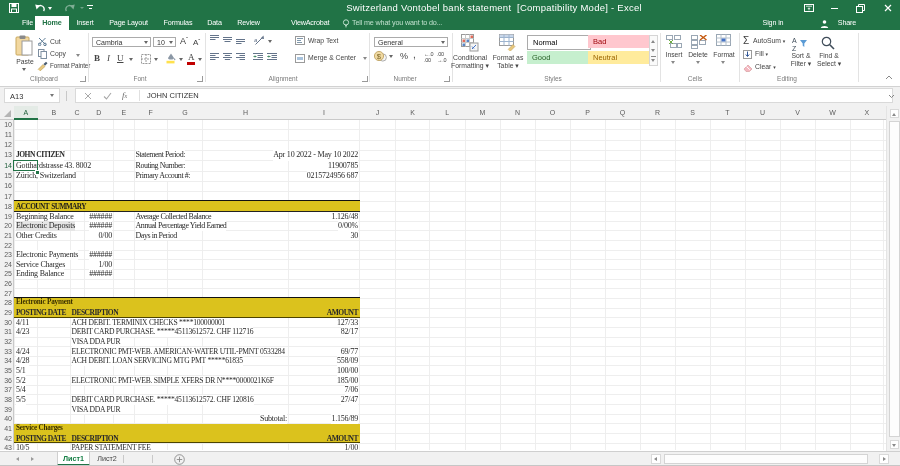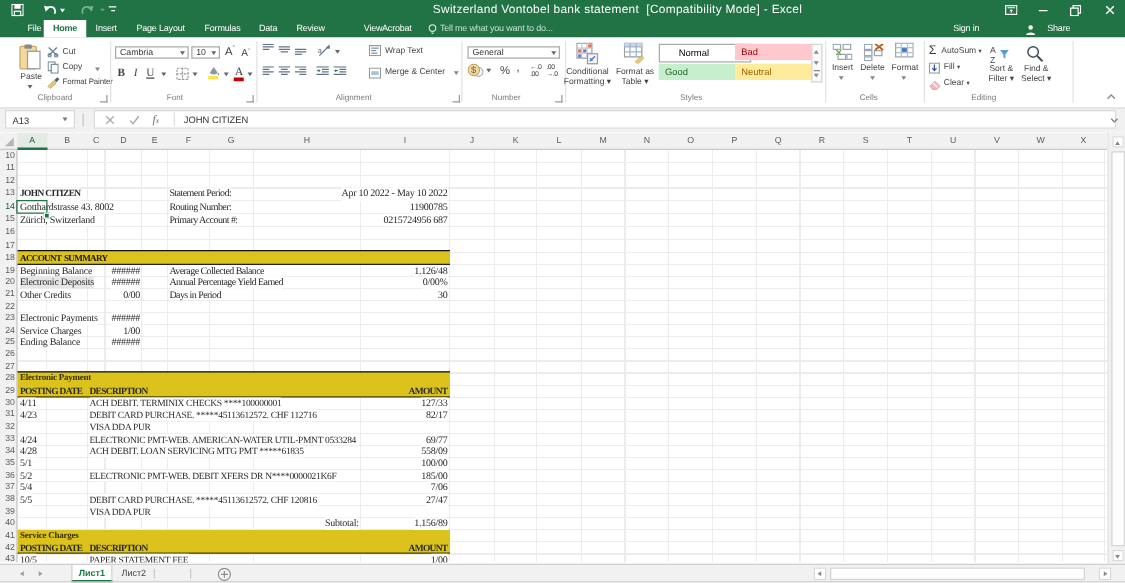--- a/index.html
+++ b/index.html
@@ -219,21 +219,21 @@
       <path d="M11 15 L15 11 M11 12.5 L13 14.5" stroke="#4472c4" stroke-width="1"></path>
     </svg>
     <div class="rtext" style="left:448px;top:24px;width:44px;text-align:center;line-height:8px;white-space:nowrap;">Conditional<br>Formatting ▾</div>
     <svg class="ab" style="left:499px;top:4px" width="18" height="17" viewBox="0 0 18 17">
       <rect x="0.5" y="0.5" width="14" height="11" fill="#fff" stroke="#9a9a9a"></rect>
       <rect x="0.5" y="0.5" width="14" height="3" fill="#c9d7ea"></rect>
       <path d="M0.5 3.5 L14.5 3.5 M0.5 7.5 L14.5 7.5 M5 0.5 L5 11.5 M10 0.5 L10 11.5" stroke="#9db4cf"></path>
       <path d="M9 15.5 L14 10.5 L16 12.5 L11 17.5" fill="#e8c87e" stroke="#b99b55" stroke-width="0.5"></path>
     </svg>
     <div class="rtext" style="left:490px;top:24px;width:36px;text-align:center;line-height:8px;">Format as<br>Table ▾</div>
-    <div class="ab" style="left:527px;top:5px;width:57px;height:13px;background:#fff;border:1px solid #ababab;font-size:7.5px;line-height:13px;padding-left:15px;color:#000;">Normal</div>
+    <div class="ab" style="left:527px;top:5px;width:57px;height:13px;background:#fff;border:1px solid #ababab;font-size:7.5px;line-height:13px;padding-left:5px;color:#000;">Normal</div>
     <div class="ab" style="left:588px;top:5px;width:57px;height:13px;background:#ffc7ce;font-size:7.5px;line-height:13px;padding-left:5px;color:#9c0006;">Bad</div>
     <div class="ab" style="left:527px;top:21px;width:57px;height:13px;background:#c6efce;font-size:7.5px;line-height:13px;padding-left:5px;color:#276127;">Good</div>
     <div class="ab" style="left:588px;top:21px;width:57px;height:13px;background:#ffeb9c;font-size:7.5px;line-height:13px;padding-left:5px;color:#9c6500;">Neutral</div>
     <div class="ab" style="left:649px;top:5px;width:7px;height:29px;border:1px solid #d5d5d5;background:#fafafa;">
       <div class="dd" style="left:1px;top:4px;border-top:none;border-bottom:3px solid #888;border-left:2.5px solid transparent;border-right:2.5px solid transparent;"></div>
       <div class="dd" style="left:1px;top:13px;border-top-color:#888;"></div>
       <div class="ab" style="left:1px;top:20px;width:5px;height:1px;background:#888"></div>
       <div class="dd" style="left:1px;top:23px;border-top-color:#888;"></div>
     </div>
     <div class="glabel" style="left:530px;width:46px;">Styles</div>
@@ -488,21 +488,21 @@
 <div class="cell" style="left:71.5px;top:231.0px;height:9.65px;line-height:9.65px;font-size:7.6px;letter-spacing:-0.25px;background:#fff;">VISA DDA PUR</div>
 <div class="cell" style="left:16px;top:240.65px;height:9.65px;line-height:9.65px;font-size:8px;letter-spacing:-0.2px;background:#fff;">4/24</div>
 <div class="cell" style="left:71.5px;top:240.65px;height:9.65px;line-height:9.65px;font-size:7.6px;letter-spacing:-0.25px;background:#fff;">ELECTRONIC PMT-WEB. AMERICAN-WATER UTIL-PMNT 0533284</div>
 <div class="cell" style="right:528px;top:240.65px;height:9.65px;line-height:9.65px;font-size:8px;letter-spacing:-0.2px;background:#fff;">69/77</div>
 <div class="cell" style="left:16px;top:250.3px;height:9.65px;line-height:9.65px;font-size:8px;letter-spacing:-0.2px;background:#fff;">4/28</div>
 <div class="cell" style="left:71.5px;top:250.3px;height:9.65px;line-height:9.65px;font-size:7.6px;letter-spacing:-0.25px;background:#fff;">ACH DEBIT. LOAN SERVICING MTG PMT *****61835</div>
 <div class="cell" style="right:528px;top:250.3px;height:9.65px;line-height:9.65px;font-size:8px;letter-spacing:-0.2px;background:#fff;">558/09</div>
 <div class="cell" style="left:16px;top:259.95px;height:9.65px;line-height:9.65px;font-size:8px;letter-spacing:-0.2px;background:#fff;">5/1</div>
 <div class="cell" style="right:528px;top:259.95px;height:9.65px;line-height:9.65px;font-size:8px;letter-spacing:-0.2px;background:#fff;">100/00</div>
 <div class="cell" style="left:16px;top:269.6px;height:9.65px;line-height:9.65px;font-size:8px;letter-spacing:-0.2px;background:#fff;">5/2</div>
-<div class="cell" style="left:71.5px;top:269.6px;height:9.65px;line-height:9.65px;font-size:7.6px;letter-spacing:-0.25px;background:#fff;">ELECTRONIC PMT-WEB. DEBIT XFERS DR N****0000021K6F</div>
+<div class="cell" style="left:71.5px;top:269.6px;height:9.65px;line-height:9.65px;font-size:7.6px;letter-spacing:-0.25px;background:#fff;">ELECTRONIC PMT-WEB. SIMPLE XFERS DR N****0000021K6F</div>
 <div class="cell" style="right:528px;top:269.6px;height:9.65px;line-height:9.65px;font-size:8px;letter-spacing:-0.2px;background:#fff;">185/00</div>
 <div class="cell" style="left:16px;top:279.25px;height:9.65px;line-height:9.65px;font-size:8px;letter-spacing:-0.2px;background:#fff;">5/4</div>
 <div class="cell" style="right:528px;top:279.25px;height:9.65px;line-height:9.65px;font-size:8px;letter-spacing:-0.2px;background:#fff;">7/06</div>
 <div class="cell" style="left:16px;top:288.9px;height:9.65px;line-height:9.65px;font-size:8px;letter-spacing:-0.2px;background:#fff;">5/5</div>
 <div class="cell" style="left:71.5px;top:288.9px;height:9.65px;line-height:9.65px;font-size:7.6px;letter-spacing:-0.25px;background:#fff;">DEBIT CARD PURCHASE. *****45113612572. CHF 120816</div>
 <div class="cell" style="right:528px;top:288.9px;height:9.65px;line-height:9.65px;font-size:8px;letter-spacing:-0.2px;background:#fff;">27/47</div>
 <div class="cell" style="left:71.5px;top:298.55px;height:9.65px;line-height:9.65px;font-size:7.6px;letter-spacing:-0.25px;background:#fff;">VISA DDA PUR</div>
 <div class="cell" style="right:599px;top:308.2px;height:9.65px;line-height:9.65px;font-size:8px;letter-spacing:-0.2px;background:#fff;">Subtotal:</div>
 <div class="cell" style="right:528px;top:308.2px;height:9.65px;line-height:9.65px;font-size:8px;letter-spacing:-0.2px;background:#fff;">1.156/89</div>
 <div class="cell" style="left:16px;top:317.85px;height:9.65px;line-height:9.65px;font-size:7.2px;letter-spacing:-0.2px;font-weight:bold;color:#3a3000;">Service Charges</div>

